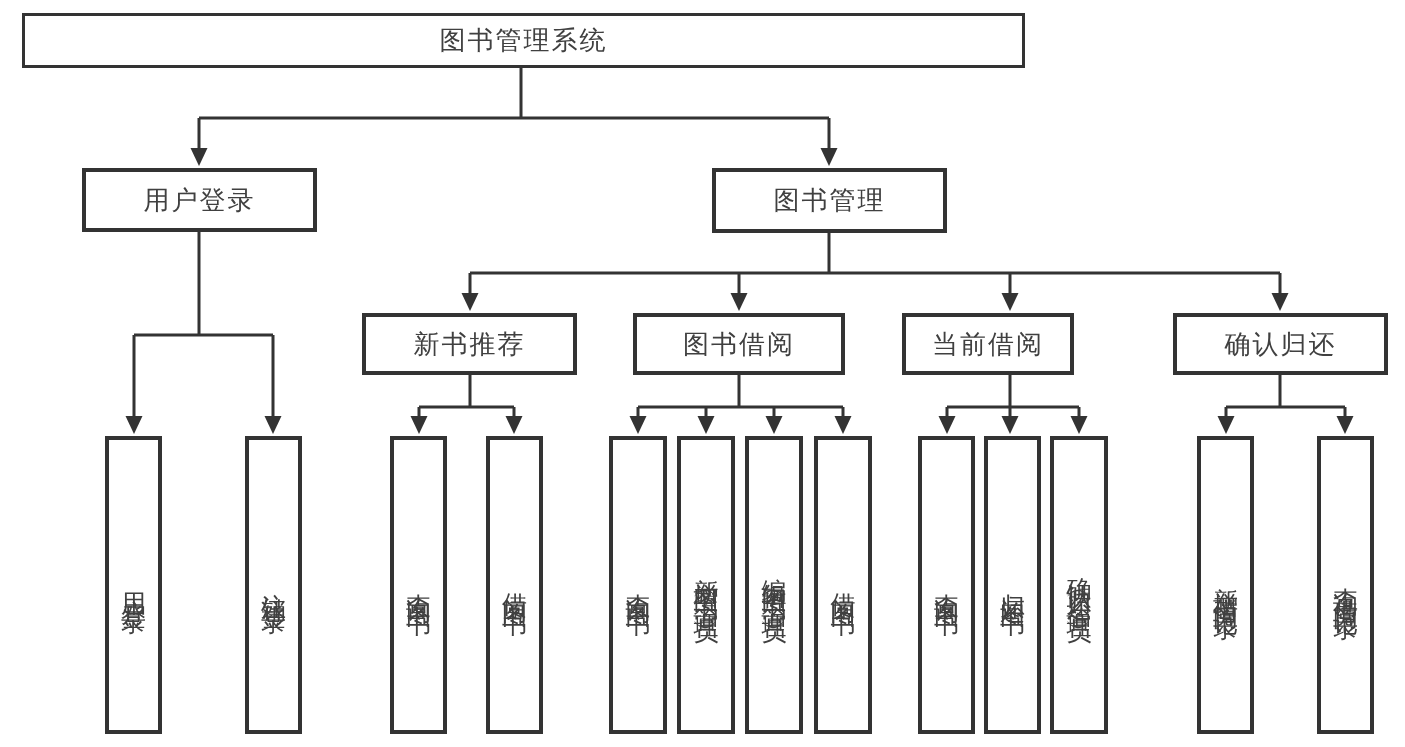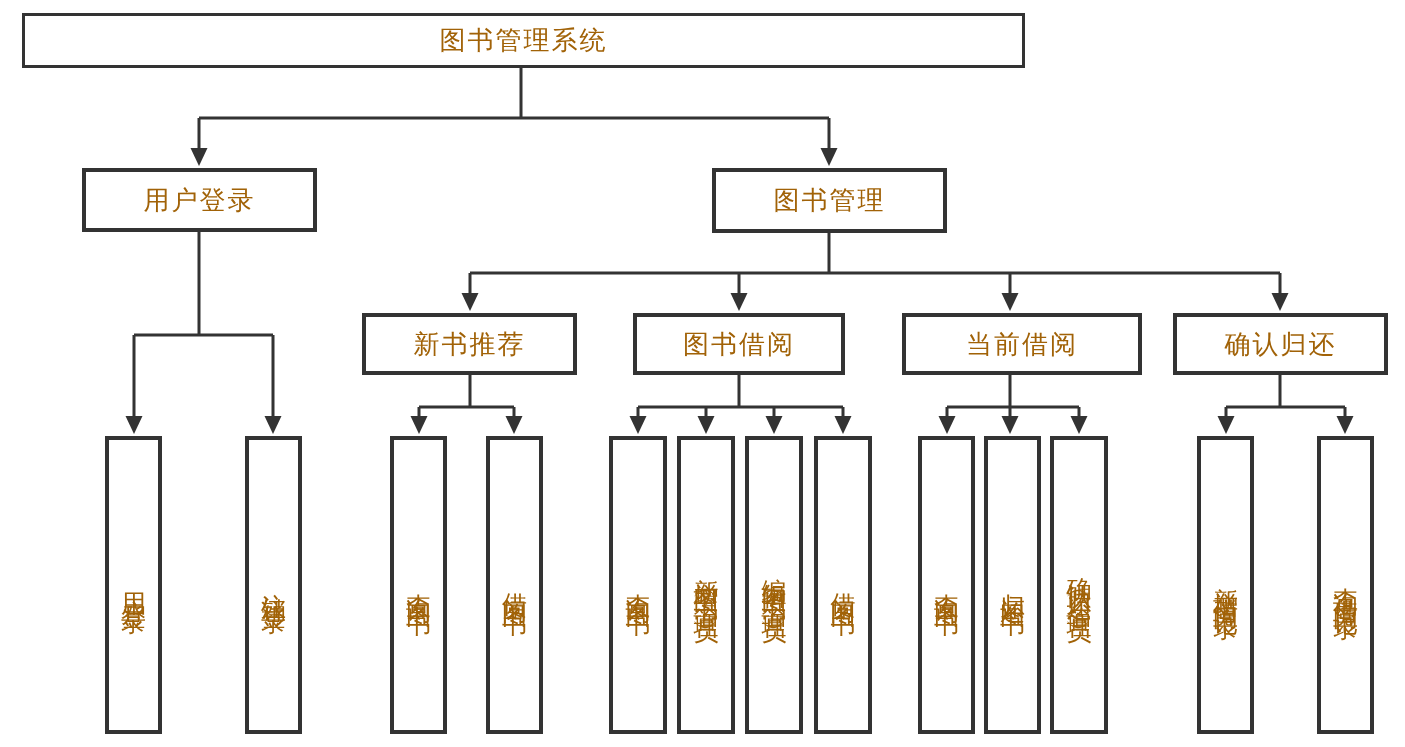--- a/index.html
+++ b/index.html
@@ -12,40 +12,40 @@
   }
   .wires{position:absolute;left:0;top:0;width:1405px;height:747px;}
   .node{
     position:absolute;
     box-sizing:border-box;
     border:4px solid #333333;
     background:#ffffff;
     display:flex;
     align-items:center;
     justify-content:center;
-    color:#a16207;
+    color:#404040;
     font-size:26px;
     letter-spacing:2px;
     text-align:center;
   }
   .node.vert{
     writing-mode:vertical-rl;
     font-size:25px;
     letter-spacing:6px;
     line-height:1;
   }
   
   #n-root{left:22px;top:13px;width:1003px;height:55px;border-width:3px;}
   
   #n-login{left:82px;top:168px;width:235px;height:64px;}
   #n-mgmt{left:712px;top:168px;width:235px;height:65px;}
   
   #n-rec{left:362px;top:313px;width:215px;height:62px;}
   #n-borrow{left:633px;top:313px;width:212px;height:62px;}
-  #n-current{left:902px;top:313px;width:240px;height:62px;}
+  #n-current{left:902px;top:313px;width:172px;height:62px;}
   #n-records{left:1173px;top:313px;width:215px;height:62px;}
   
   .leaf{top:436px;width:57px;height:298px;}
   #l-u1{left:105px;}
   #l-u2{left:245px;}
   #l-n1{left:390px;}
   #l-n2{left:486px;}
   #l-b1{left:609px;width:58px;}
   #l-b2{left:677px;width:58px;}
   #l-b3{left:745px;width:58px;}

